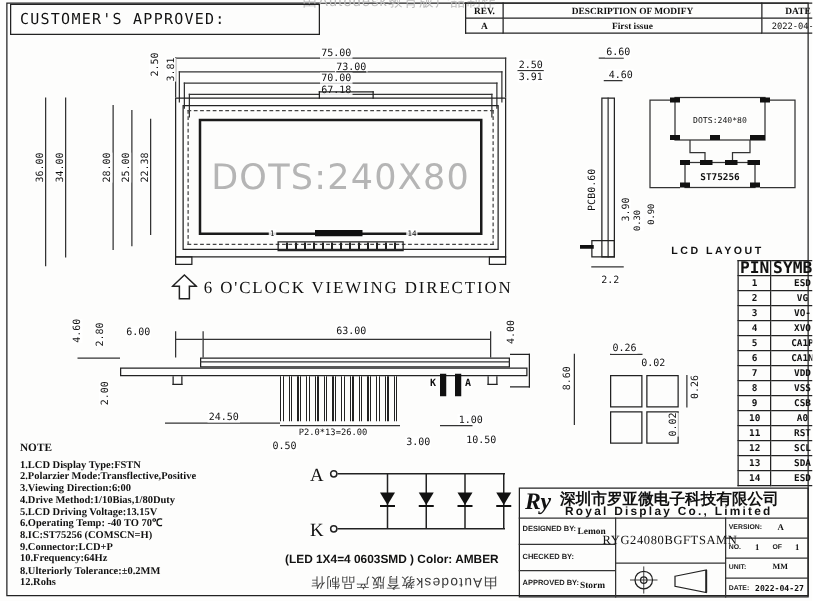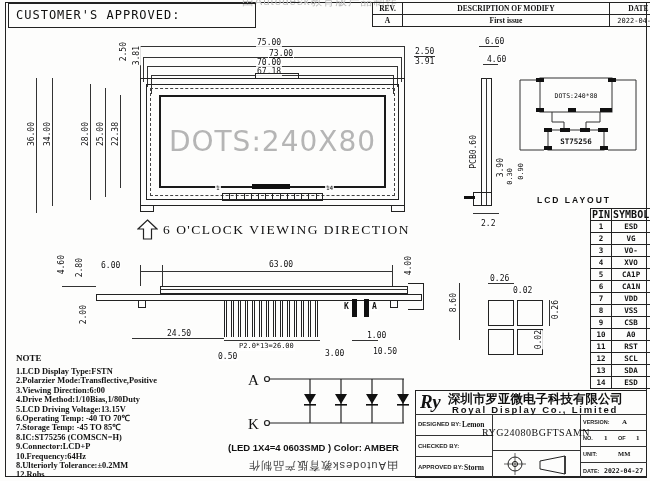--- a/index.html
+++ b/index.html
@@ -19,21 +19,21 @@
       white-space:nowrap;line-height:9px;}
   .small{font-size:7px;}
   table{border-collapse:collapse;}
   .rev{position:absolute;left:372px;top:2px;width:296px;font-family:"Liberation Serif",serif;}
   .rev th,.rev td{border:1px solid #222;height:11px;padding:0 2px;text-align:center;
       font-size:7.5px;font-weight:bold;line-height:10px;}
   .rev td.dt{font-family:"DejaVu Sans Mono",monospace;font-weight:normal;font-size:7px;}
   .pins{position:absolute;left:590px;top:208px;}
   .pins th,.pins td{border:1px solid #222;padding:0 1px;text-align:center;
       font:bold 7.5px "DejaVu Sans Mono",monospace;height:11px;line-height:11px;}
-  .pins th{font-size:10px;}
+  .pins th{font-size:13px;}
   .pins td.p{width:20px;} .pins td.s{width:34px;}
   .note{position:absolute;left:16px;top:353px;width:220px;}
   .note .ttl{font:bold 9px "Liberation Serif",serif;margin-bottom:4px;}
   .note .it{font:bold 8.4px "Liberation Serif",serif;line-height:9.4px;white-space:nowrap;}
   .cap{position:absolute;font:bold 9.5px "Liberation Sans",sans-serif;white-space:nowrap;}
   .wm{position:absolute;font:11.5px "Liberation Sans",sans-serif;letter-spacing:1px;white-space:nowrap;}
   .tb-label{font:bold 6px "Liberation Sans",sans-serif;color:#222;}
   .tb-val{font:bold 7.5px "Liberation Serif",serif;color:#111;}
 </style>
 </head>
@@ -277,21 +277,20 @@
   <div class="vd" style="left:534px;top:330px;">0.02</div>
 
   <div class="note">
     <div class="ttl">NOTE</div>
     <div class="it">1.LCD Display Type:FSTN</div>
     <div class="it">2.Polarzier Mode:Transflective,Positive</div>
     <div class="it">3.Viewing Direction:6:00</div>
     <div class="it">4.Drive Method:1/10Bias,1/80Duty</div>
     <div class="it">5.LCD Driving Voltage:13.15V</div>
     <div class="it">6.Operating Temp: -40 TO 70℃</div>
-    <div class="it">7.Storage Temp: -45 TO 85℃</div>
     <div class="it">8.IC:ST75256 (COMSCN=H)</div>
     <div class="it">9.Connector:LCD+P</div>
     <div class="it">10.Frequency:64Hz</div>
     <div class="it">8.Ulteriorly Tolerance:±0.2MM</div>
     <div class="it">12.Rohs</div>
   </div>
 
   <svg class="a" style="left:238px;top:370px;" width="175" height="64" viewBox="0 0 175 64">
     <g stroke="#222" stroke-width="1.2" fill="none">
       <circle cx="29" cy="9" r="2.5"></circle>

